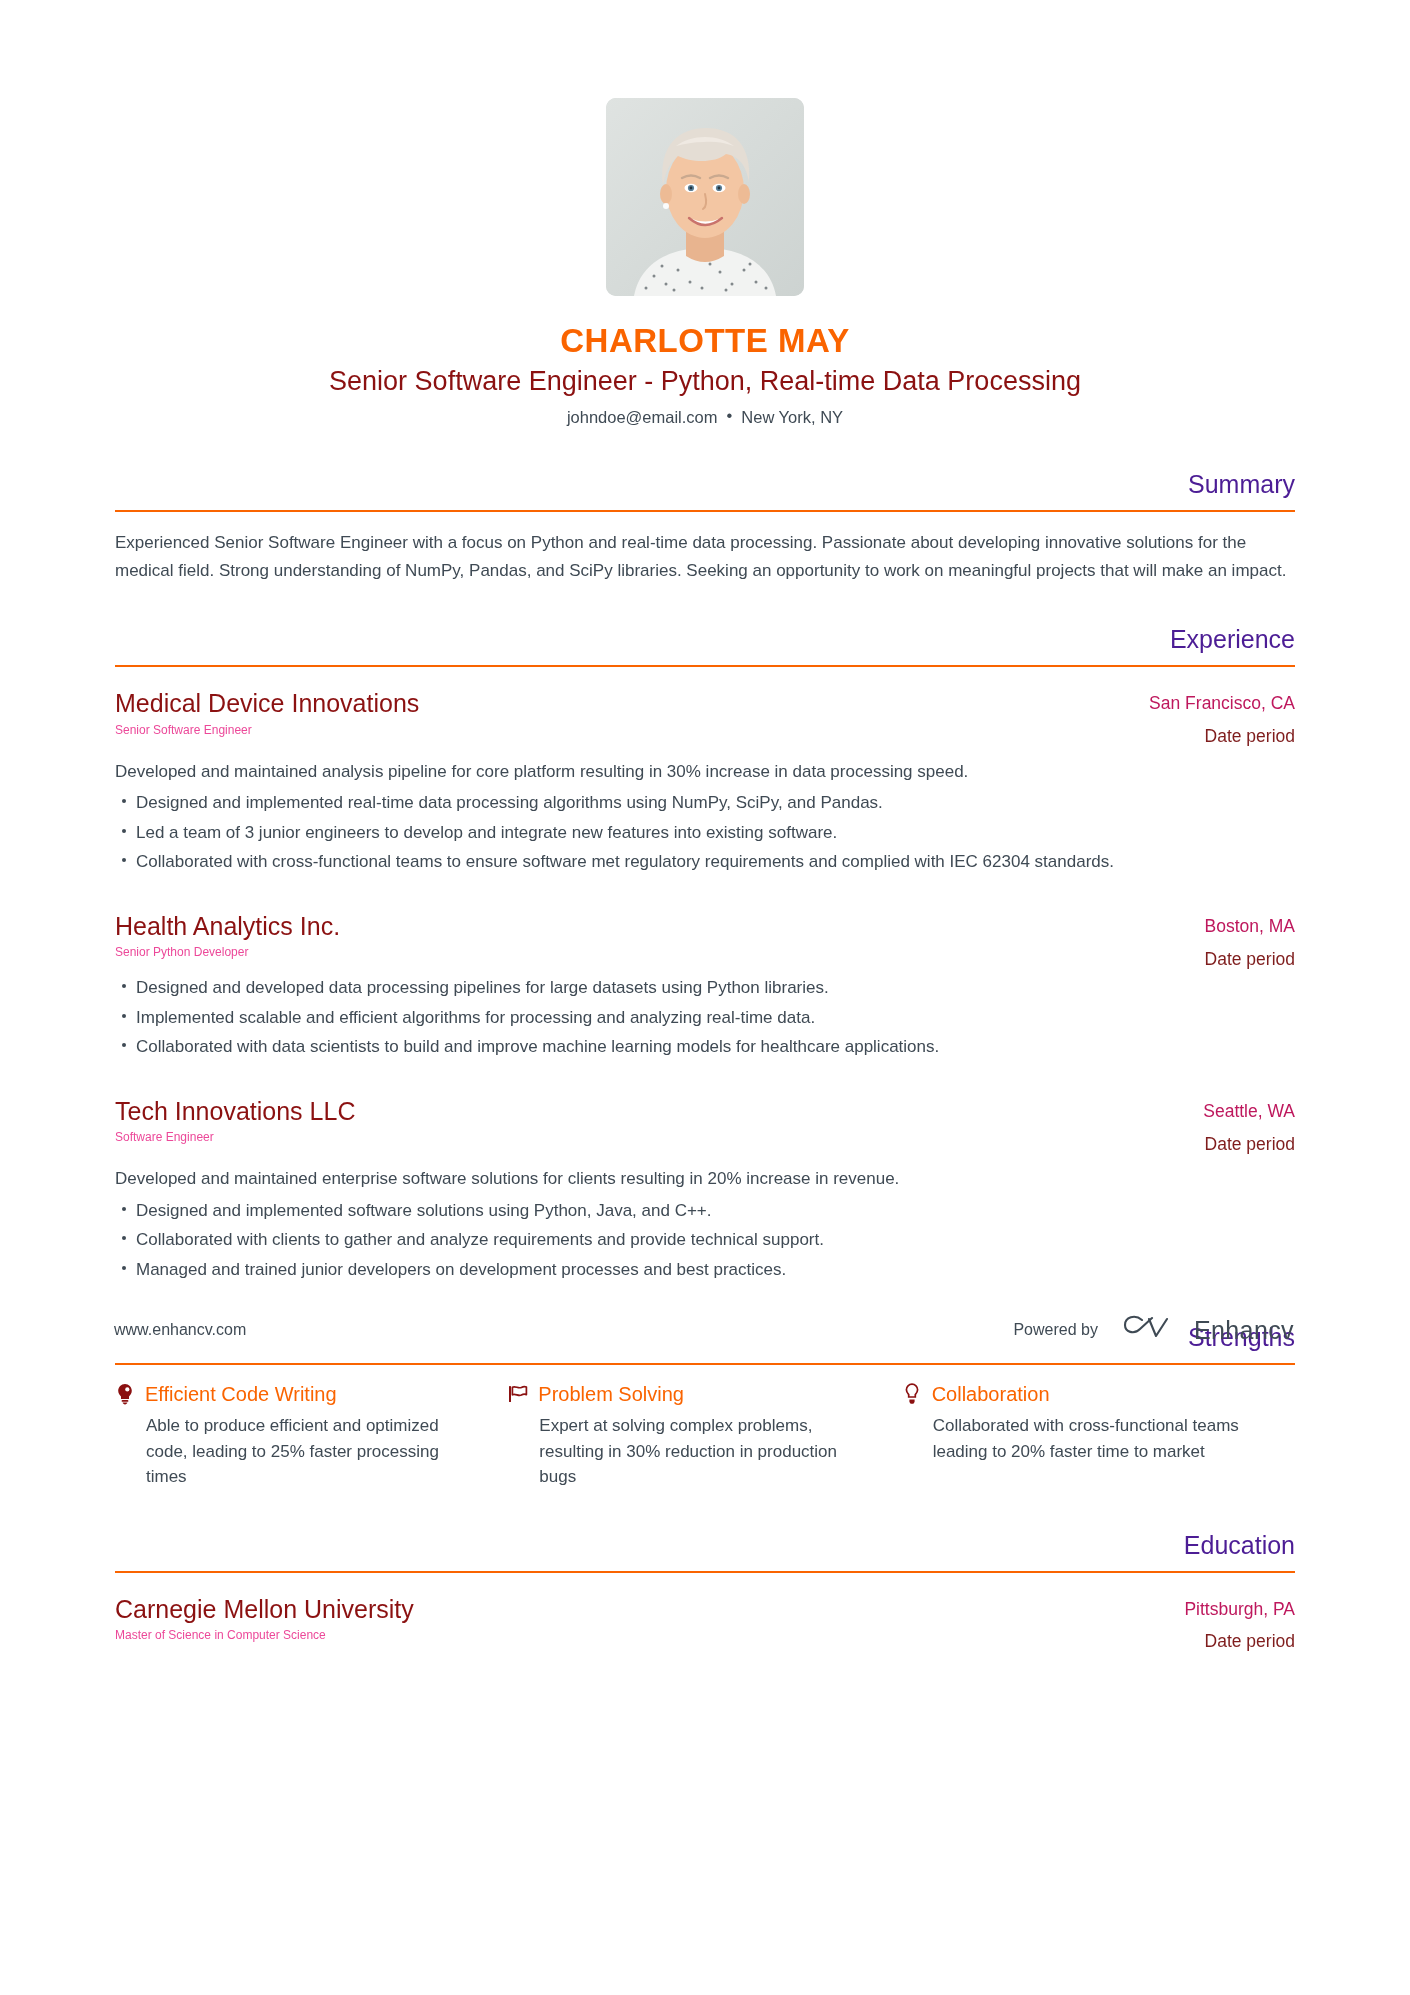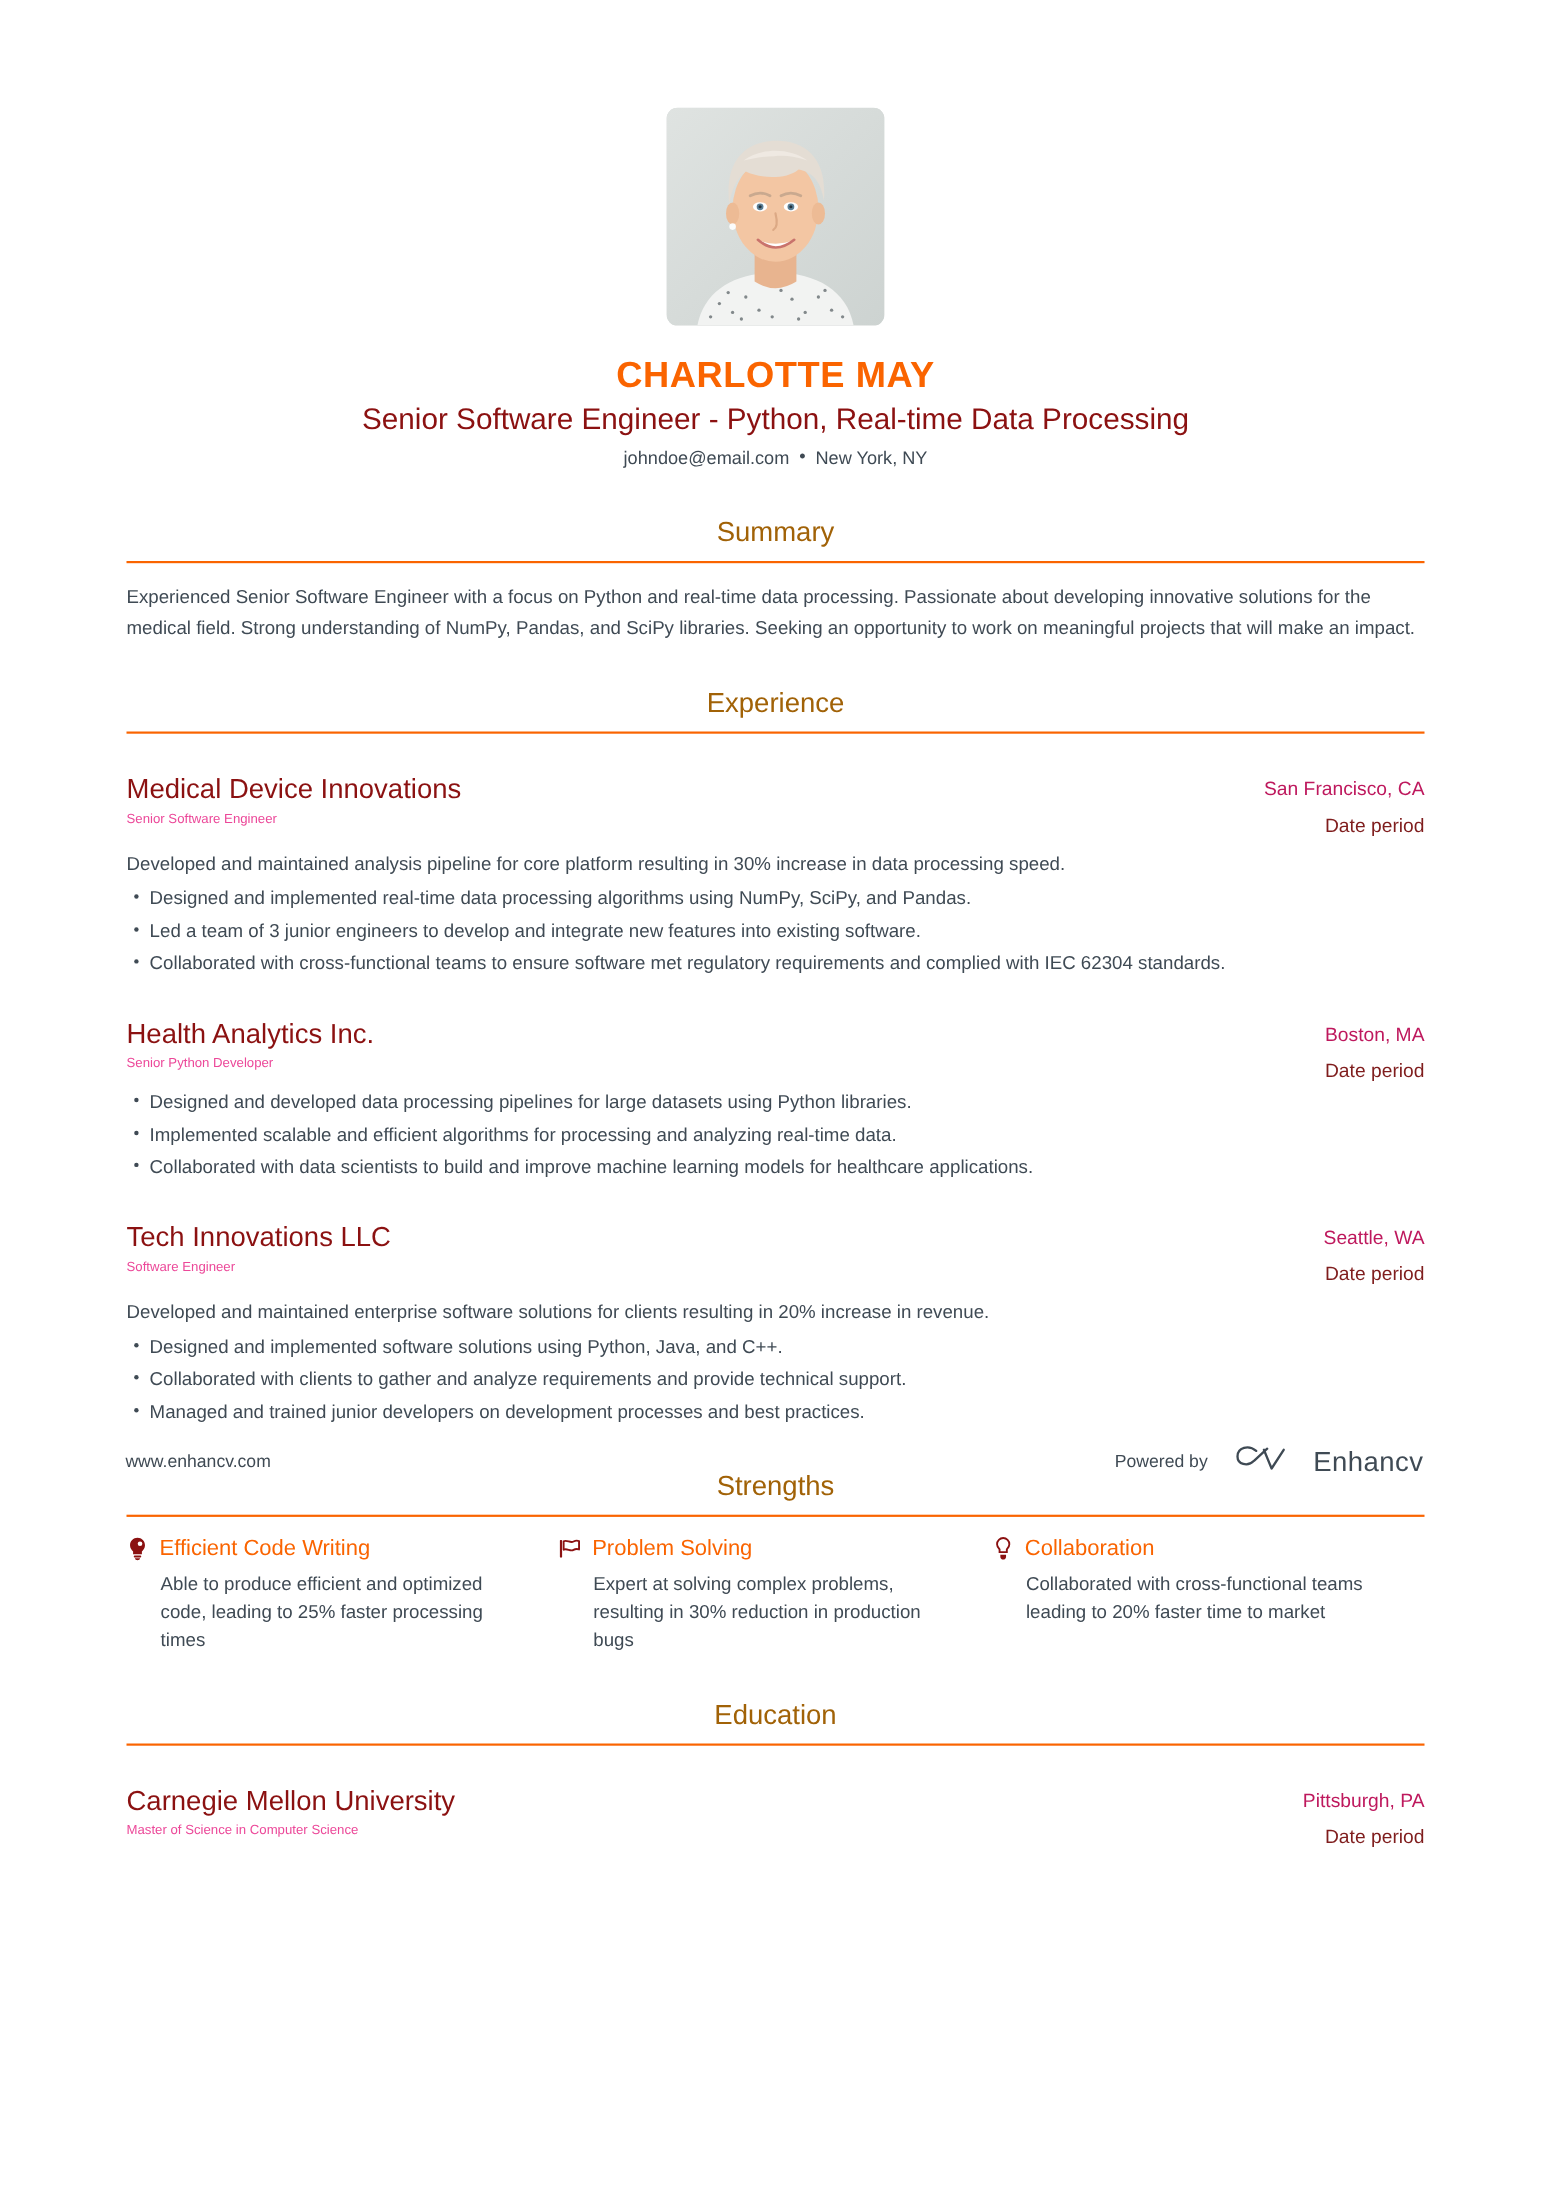--- a/index.html
+++ b/index.html
@@ -67,44 +67,44 @@
     margin: 0 9px;
     color: #3f4a54;
     position: relative;
     top: -2px;
   }
 
   
   .section { margin-top: 40px; }
 
   .section-title {
-    text-align: center;
+    text-align: right;
     font-size: 25px;
-    color: #a16207;
+    color: #4c1d95;
     font-weight: 400;
     line-height: 1.2;
     padding-bottom: 11px;
   }
   .section-rule {
     height: 2px;
     background: #fa6400;
     width: 100%;
   }
 
   .section-body { padding-top: 17px; }
 
   .summary-text {
     font-size: 17px;
     line-height: 1.62;
     color: #3f4a54;
     text-align: left;
   }
 
   
-  .entry { margin-top: 18px; }
+  .entry { margin-top: 4px; }
   .entry + .entry { margin-top: 36px; }
 
   .entry-head {
     display: flex;
     justify-content: space-between;
     align-items: flex-start;
   }
   .entry-left { flex: 1 1 auto; padding-right: 24px; }
   .entry-right { flex: 0 0 auto; text-align: right; padding-top: 4px; }
 

